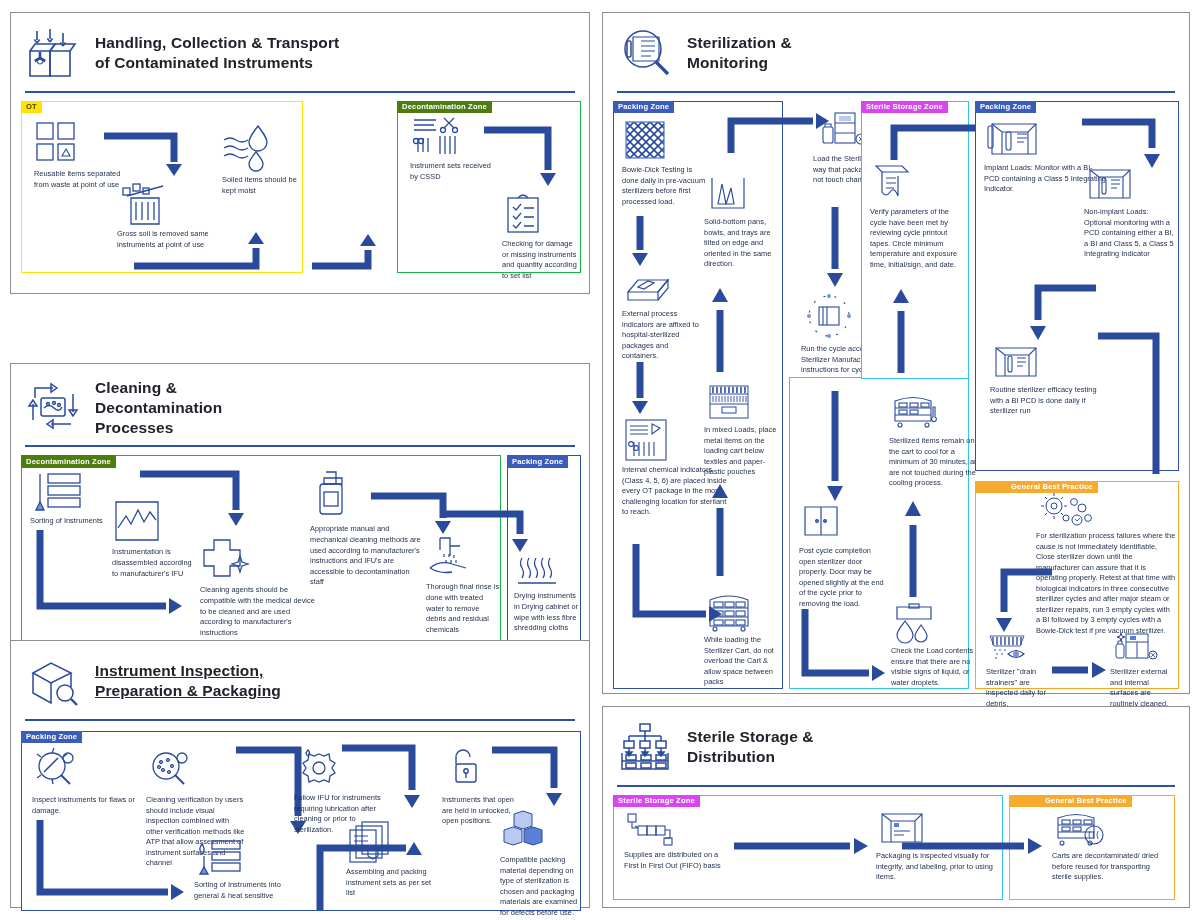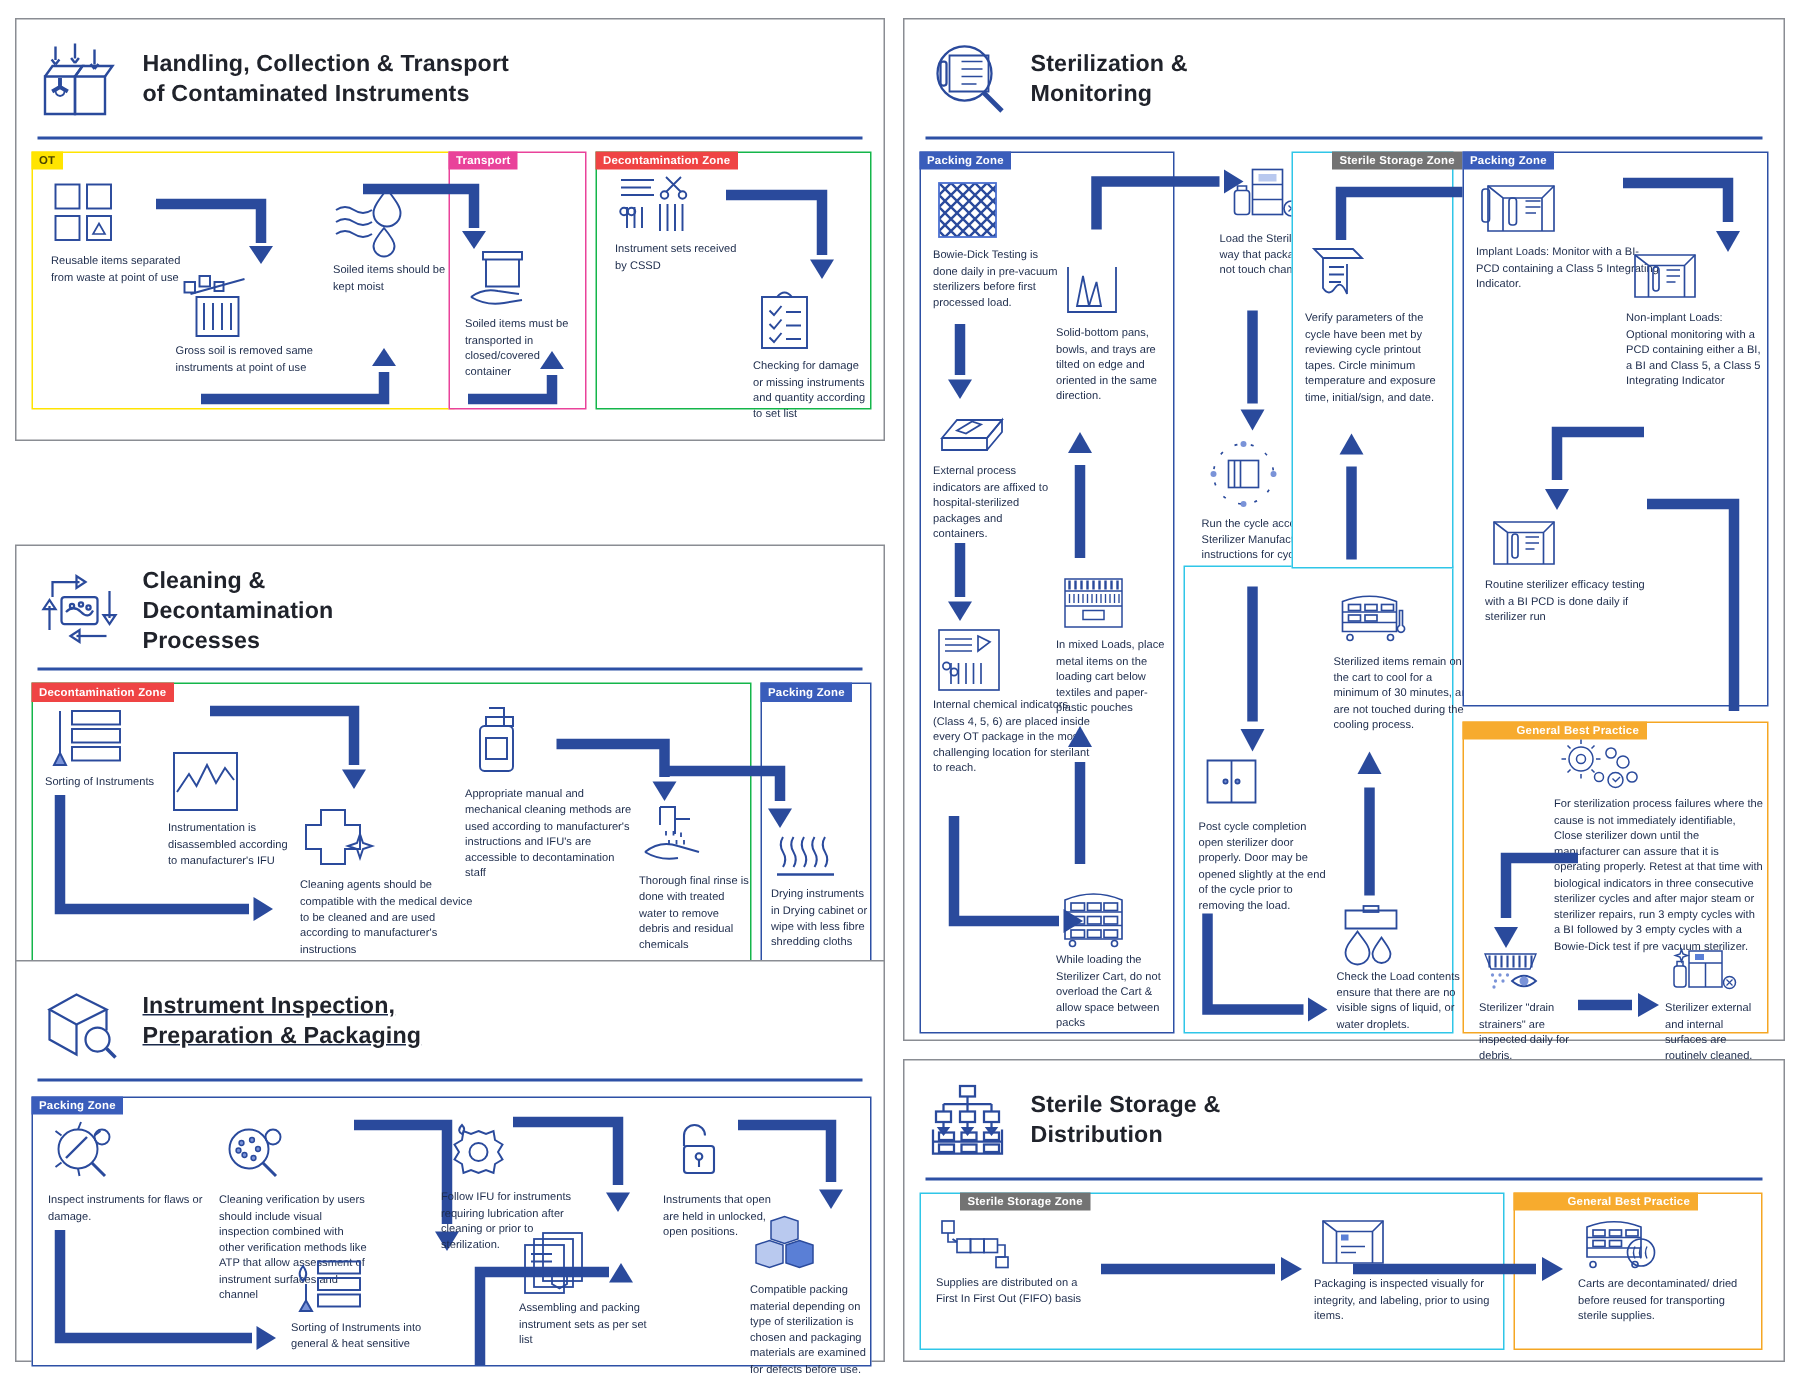--- a/index.html
+++ b/index.html
@@ -38,25 +38,25 @@
     padding: 2.2px 5px 2.5px 5px;
     letter-spacing: .15px;
     white-space: nowrap;
     line-height: 1;
   }
   .zone.ot { border-color: #ffe400; }
   .zone.ot > .zone-label { background: #ffe400; color: #4a4300; }
   .zone.transport { border-color: #e9429a; }
   .zone.transport > .zone-label { background: #e9429a; }
   .zone.decon { border-color: #14b64a; }
-  .zone.decon > .zone-label { background: #ef4444; }
+  .zone.decon > .zone-label { background: #4d7c0f; }
   .zone.packing { border-color: #2d50a5; }
   .zone.packing > .zone-label { background: #3a5dbb; }
   .zone.sterile { border-color: #2fc6e8; }
-  .zone.sterile > .zone-label { background: #737373; margin-left: 27px; }
+  .zone.sterile > .zone-label { background: #d946ef; }
   .zone.best { border-color: #f5a623; }
   .zone.best > .zone-label { background: #f7ab2e; padding-left: 36px; }
 
   .node { position: absolute; }
   .node .ic { display: block; }
   .cap {
     font-size: 7.4px; line-height: 1.42; color: #1b2a4a;
     letter-spacing: .02px;
   }
 
@@ -136,38 +136,20 @@
             </g>
           </svg>
           <div class="cap" style="margin-top:3px;">Soiled items should be kept moist</div>
         </div>
         <svg class="arrow" style="left:108px; top:128px;" width="140" height="42" viewBox="0 0 140 42">
           <path d="M4 36 H126 V18" stroke="#2a4a9c" stroke-width="7" fill="none"></path>
           <path d="M126 2 l-8 12 h16 Z" fill="#2a4a9c"></path>
         </svg>
       </div>
 
-      <div class="zone transport" style="left:288px; top:8px; width:92px; height:172px;">
-        <span class="zone-label">Transport</span>
-        <svg class="arrow" style="left:-60px; top:18px;" width="110" height="48" viewBox="0 0 110 48">
-          <path d="M2 6 H76 V32" stroke="#2a4a9c" stroke-width="7" fill="none"></path>
-          <path d="M76 46 l-8 -12 h16 Z" fill="#2a4a9c"></path>
-        </svg>
-        <div class="node" style="left:10px; top:62px; width:80px;">
-          <svg class="ic" width="56" height="44" viewBox="0 0 56 44">
-            <g class="ln" stroke-width="1.3" stroke="#7a93d8">
-              <rect x="12" y="4" width="26" height="5"></rect>
-              <path d="M14 9 v18 h22 V9"></path>
-              <path d="M4 34 q8 -6 18 -4 l14 2"></path>
-              <path d="M4 34 q10 6 22 4 l12 -2"></path>
-            </g>
-          </svg>
-          <div class="cap" style="margin-top:3px;">Soiled items must be transported in closed/covered container</div>
-        </div>
-      </div>
 
       <div class="zone decon" style="left:386px; top:8px; width:184px; height:172px;">
         <span class="zone-label">Decontamination Zone</span>
         <div class="node" style="left:12px; top:12px; width:86px;">
           <svg class="ic" width="64" height="44" viewBox="0 0 64 44">
             <g class="ln" stroke-width="1.3" stroke="#7a93d8">
               <path d="M4 6 h22 M4 11 h20 M4 16 h22"></path>
               <path d="M34 4 l10 10 M44 4 l-10 10" stroke-width="1.2"></path>
               <circle cx="33" cy="16" r="2.5"></circle>
                 <circle cx="45" cy="16" r="2.5"></circle>

